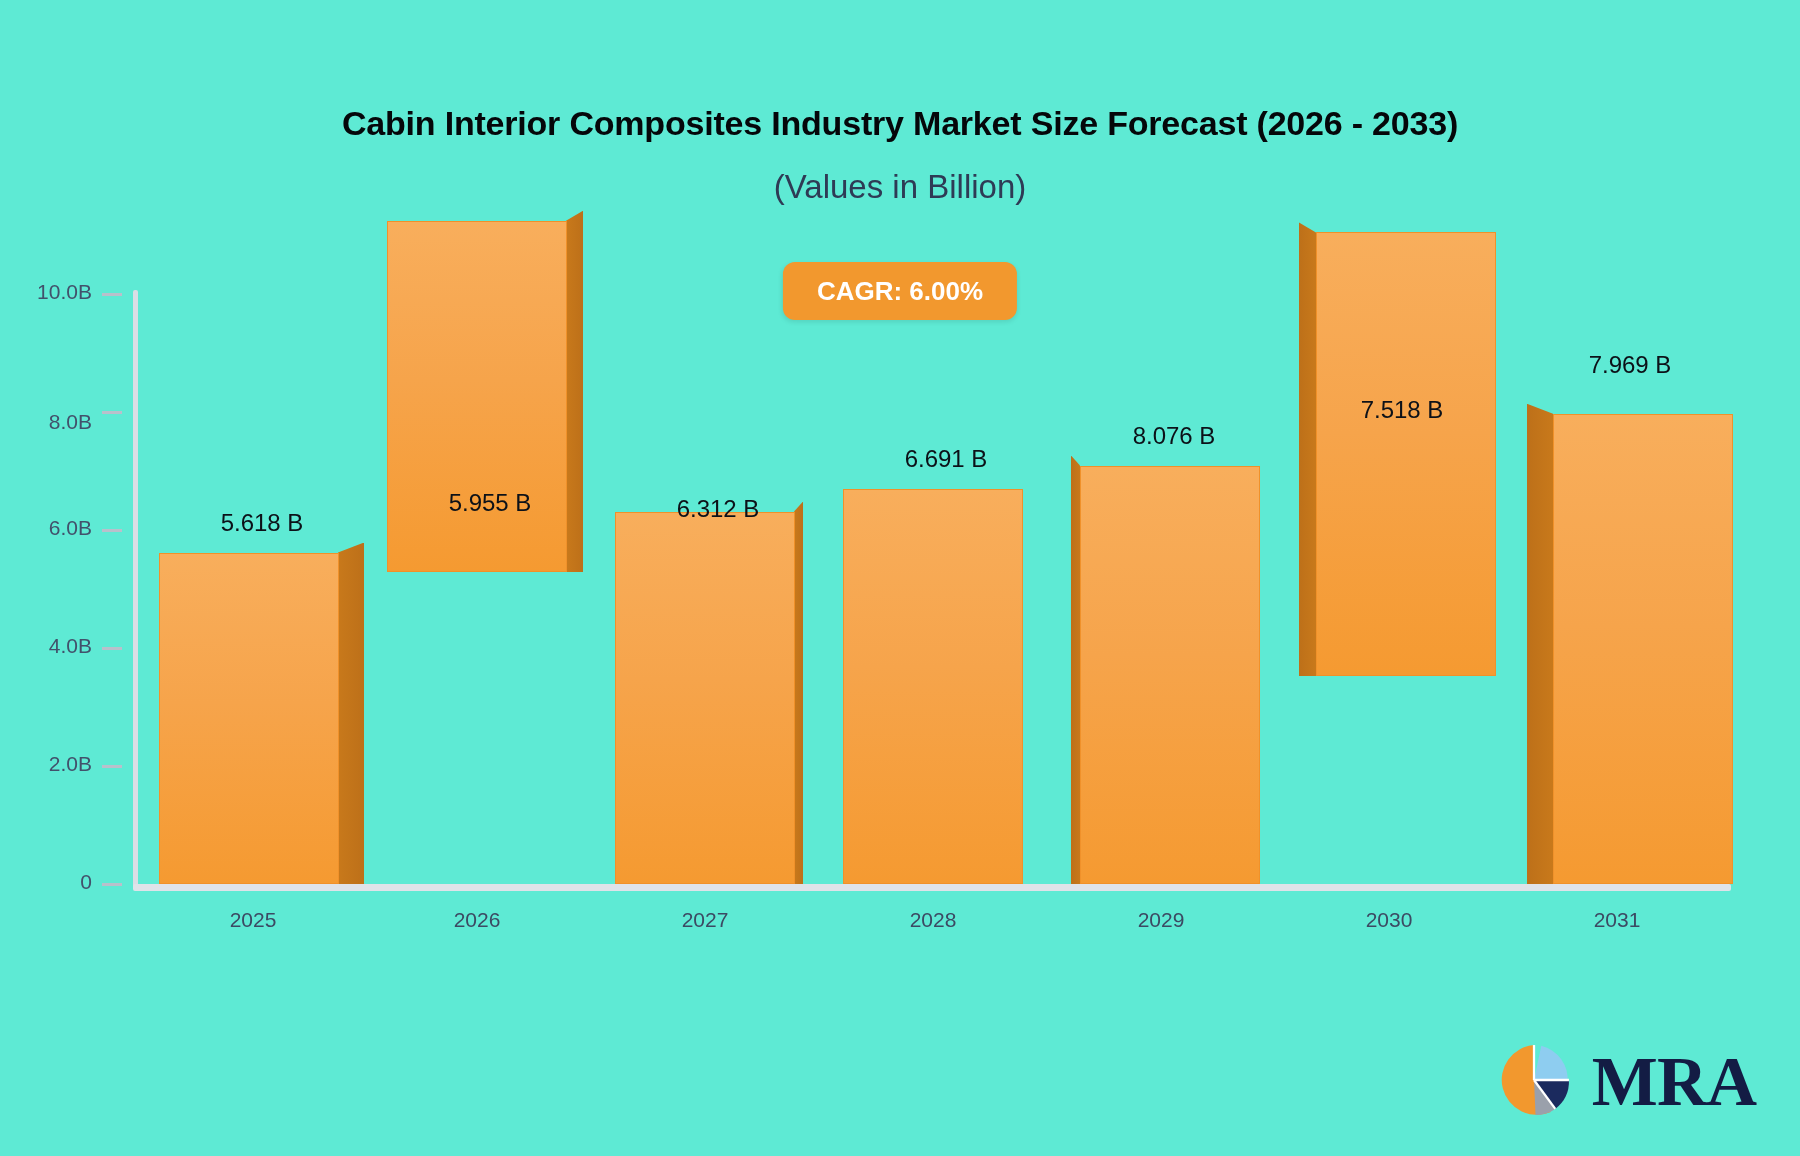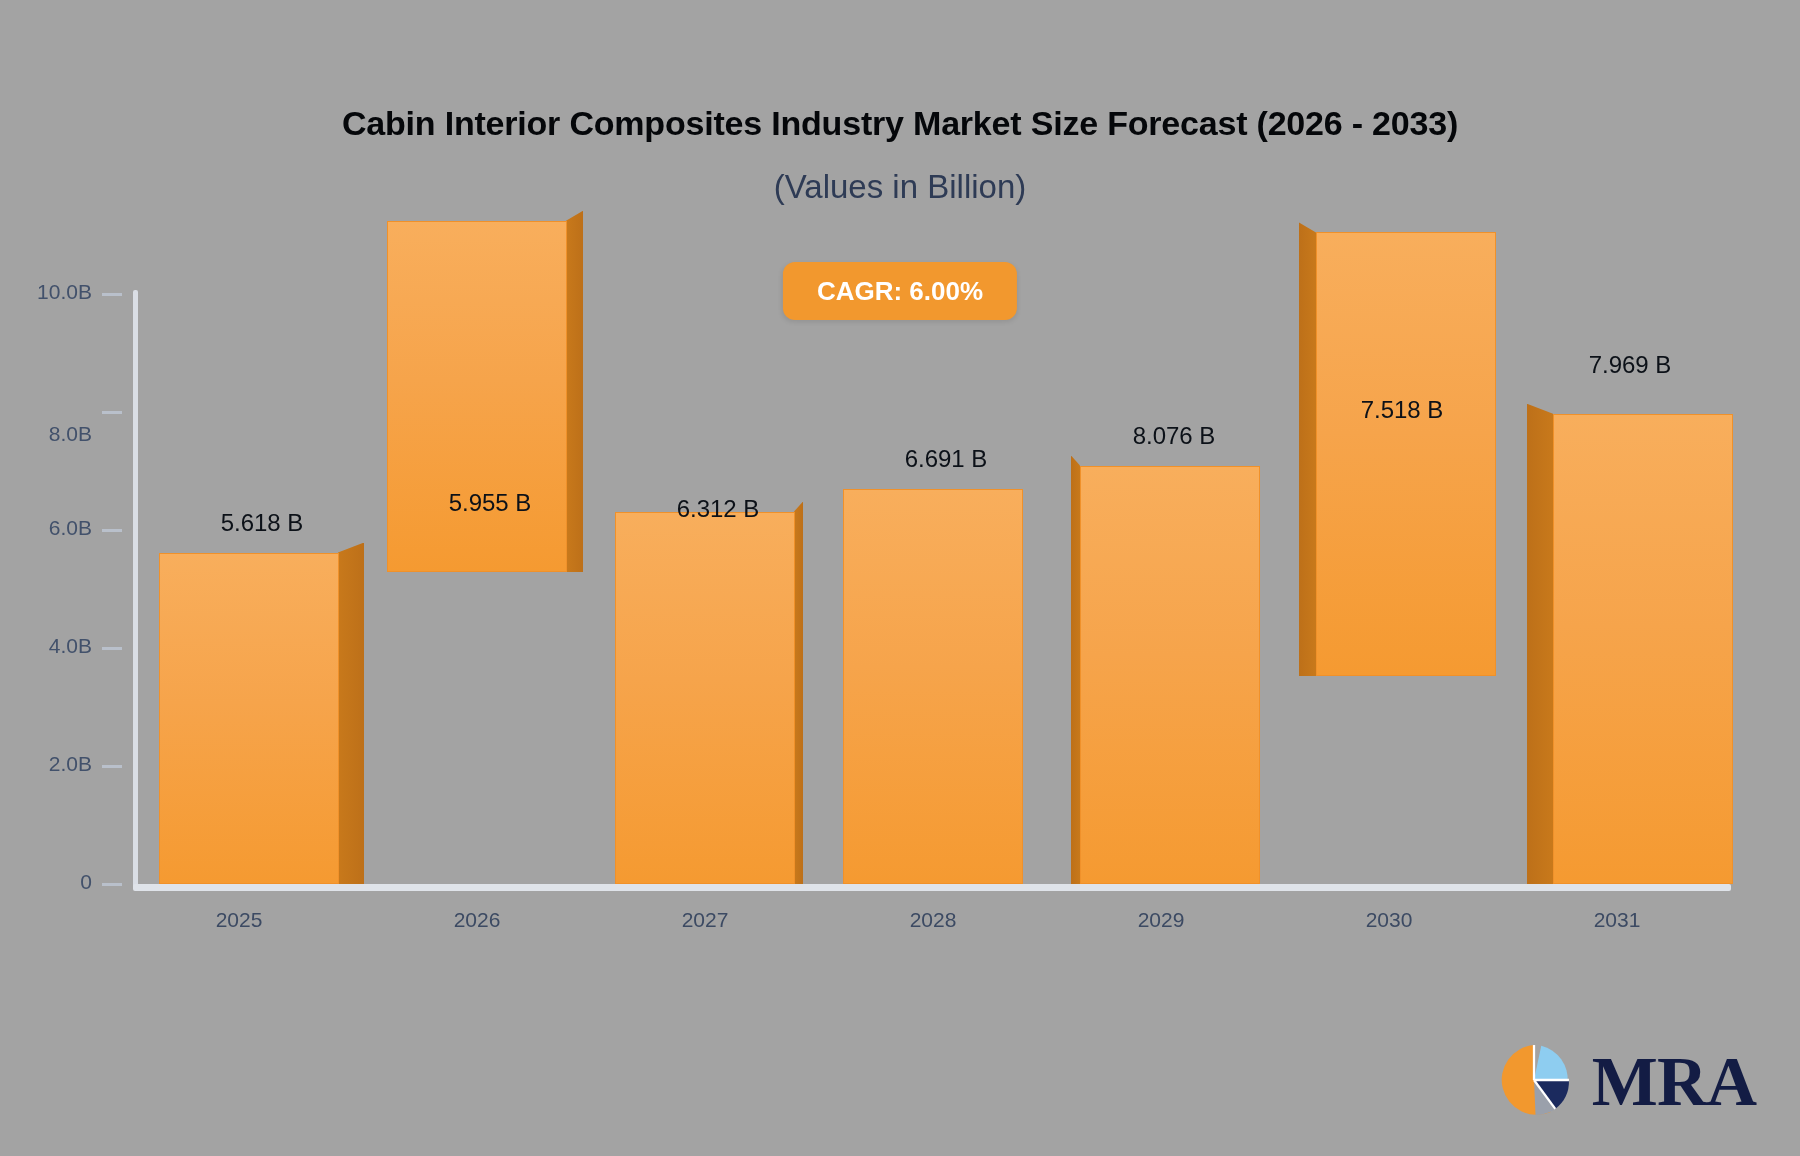--- a/index.html
+++ b/index.html
@@ -10,21 +10,21 @@
     height: 1156px;
     background: #fcfcfd;
     font-family: "Liberation Sans", "DejaVu Sans", sans-serif;
     overflow: hidden;
   }
 
   #page {
     position: relative;
     width: 1800px;
     height: 1156px;
-    background: #a3a3a3;
+    background: #5eead4;
   }
 
   
   #chart-title {
     position: absolute;
     top: 104px;
     left: 0;
     width: 1800px;
     text-align: center;
     font-size: 34px;
@@ -184,21 +184,21 @@
     <div id="y-ticks">
         <div class="y-tick" style="top: 883px;"></div>
         <div class="y-tick-label" style="left: 0px; width: 92px; top: 870px;">0</div>
         <div class="y-tick" style="top: 765px;"></div>
         <div class="y-tick-label" style="left: 0px; width: 92px; top: 752px;">2.0B</div>
         <div class="y-tick" style="top: 647px;"></div>
         <div class="y-tick-label" style="left: 0px; width: 92px; top: 634px;">4.0B</div>
         <div class="y-tick" style="top: 529px;"></div>
         <div class="y-tick-label" style="left: 0px; width: 92px; top: 516px;">6.0B</div>
         <div class="y-tick" style="top: 411px;"></div>
-        <div class="y-tick-label" style="left: 0px; width: 92px; top: 422px; padding-left: 20px;">8.0B</div>
+        <div class="y-tick-label" style="left: 0px; width: 92px; top: 410px; padding-left: 20px;">8.0B</div>
         <div class="y-tick" style="top: 293px;"></div>
         <div class="y-tick-label" style="left: 0px; width: 92px; top: 280px;">10.0B</div>
       </div>
     <div id="bars">
         <div class="bar-group" style="left: 159px; top: 0px; width: 206px; height: 1156px;">
           <div class="bar-side right" style="width: 26px; height: 341.462px; bottom: 272px; left: 179px; clip-path: polygon(0px 10px, 100% 0px, 100% 100%, 0px 100%);"></div>
           <div class="bar-front" style="width: 180px; height: 331.462px; bottom: 272px; left: 0px;"></div>
           <div class="bar-value" style="width: 206px; left: 0px; top: 508.538px;">5.618 B</div>
         </div>
         <div class="bar-group" style="left: 387px; top: 0px; width: 206px; height: 844px;">
@@ -225,21 +225,21 @@
           <div class="bar-front" style="width: 180px; height: 443.562px; bottom: 272px; left: 17px;"></div>
           <div class="bar-value" style="width: 206px; left: 0px; top: 396.438px;">7.518 B</div>
         </div>
         <div class="bar-group" style="left: 1527px; top: 0px; width: 206px; height: 1156px;">
           <div class="bar-side left" style="width: 26px; height: 480.171px; bottom: 272px; left: 0px; clip-path: polygon(0px 0px, 100% 10px, 100% 100%, 0px 100%);"></div>
           <div class="bar-front" style="width: 180px; height: 470.171px; bottom: 272px; left: 26px;"></div>
           <div class="bar-value" style="width: 206px; left: 0px; top: 351px;">7.969 B</div>
         </div>
       </div>
     <div id="x-labels">
-        <div class="x-tick-label" style="left: 124px;">2025</div>
+        <div class="x-tick-label" style="left: 138px;">2025</div>
         <div class="x-tick-label" style="left: 362px;">2026</div>
         <div class="x-tick-label" style="left: 590px;">2027</div>
         <div class="x-tick-label" style="left: 818px;">2028</div>
         <div class="x-tick-label" style="left: 1046px;">2029</div>
         <div class="x-tick-label" style="left: 1274px;">2030</div>
         <div class="x-tick-label" style="left: 1502px; text-align: center;">2031</div>
       </div>
   </div>
 
   <div id="mra-logo">

